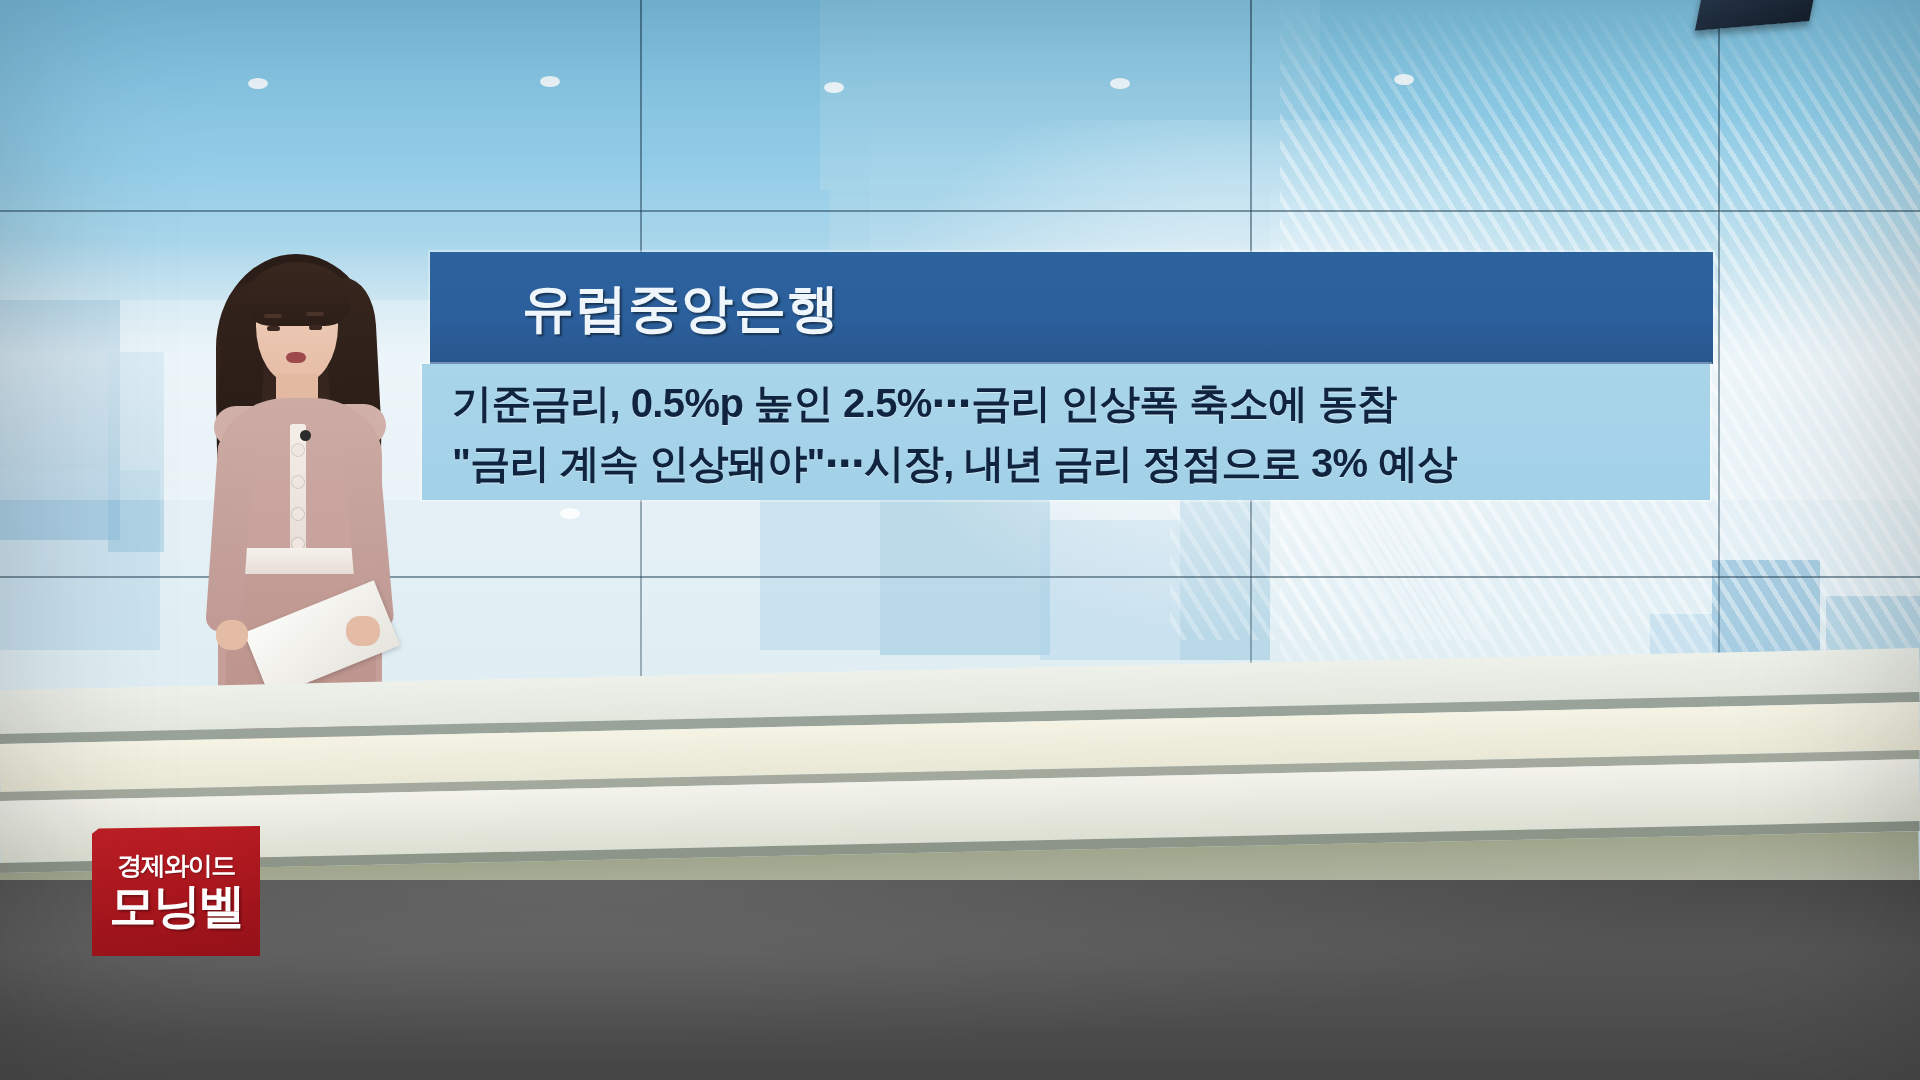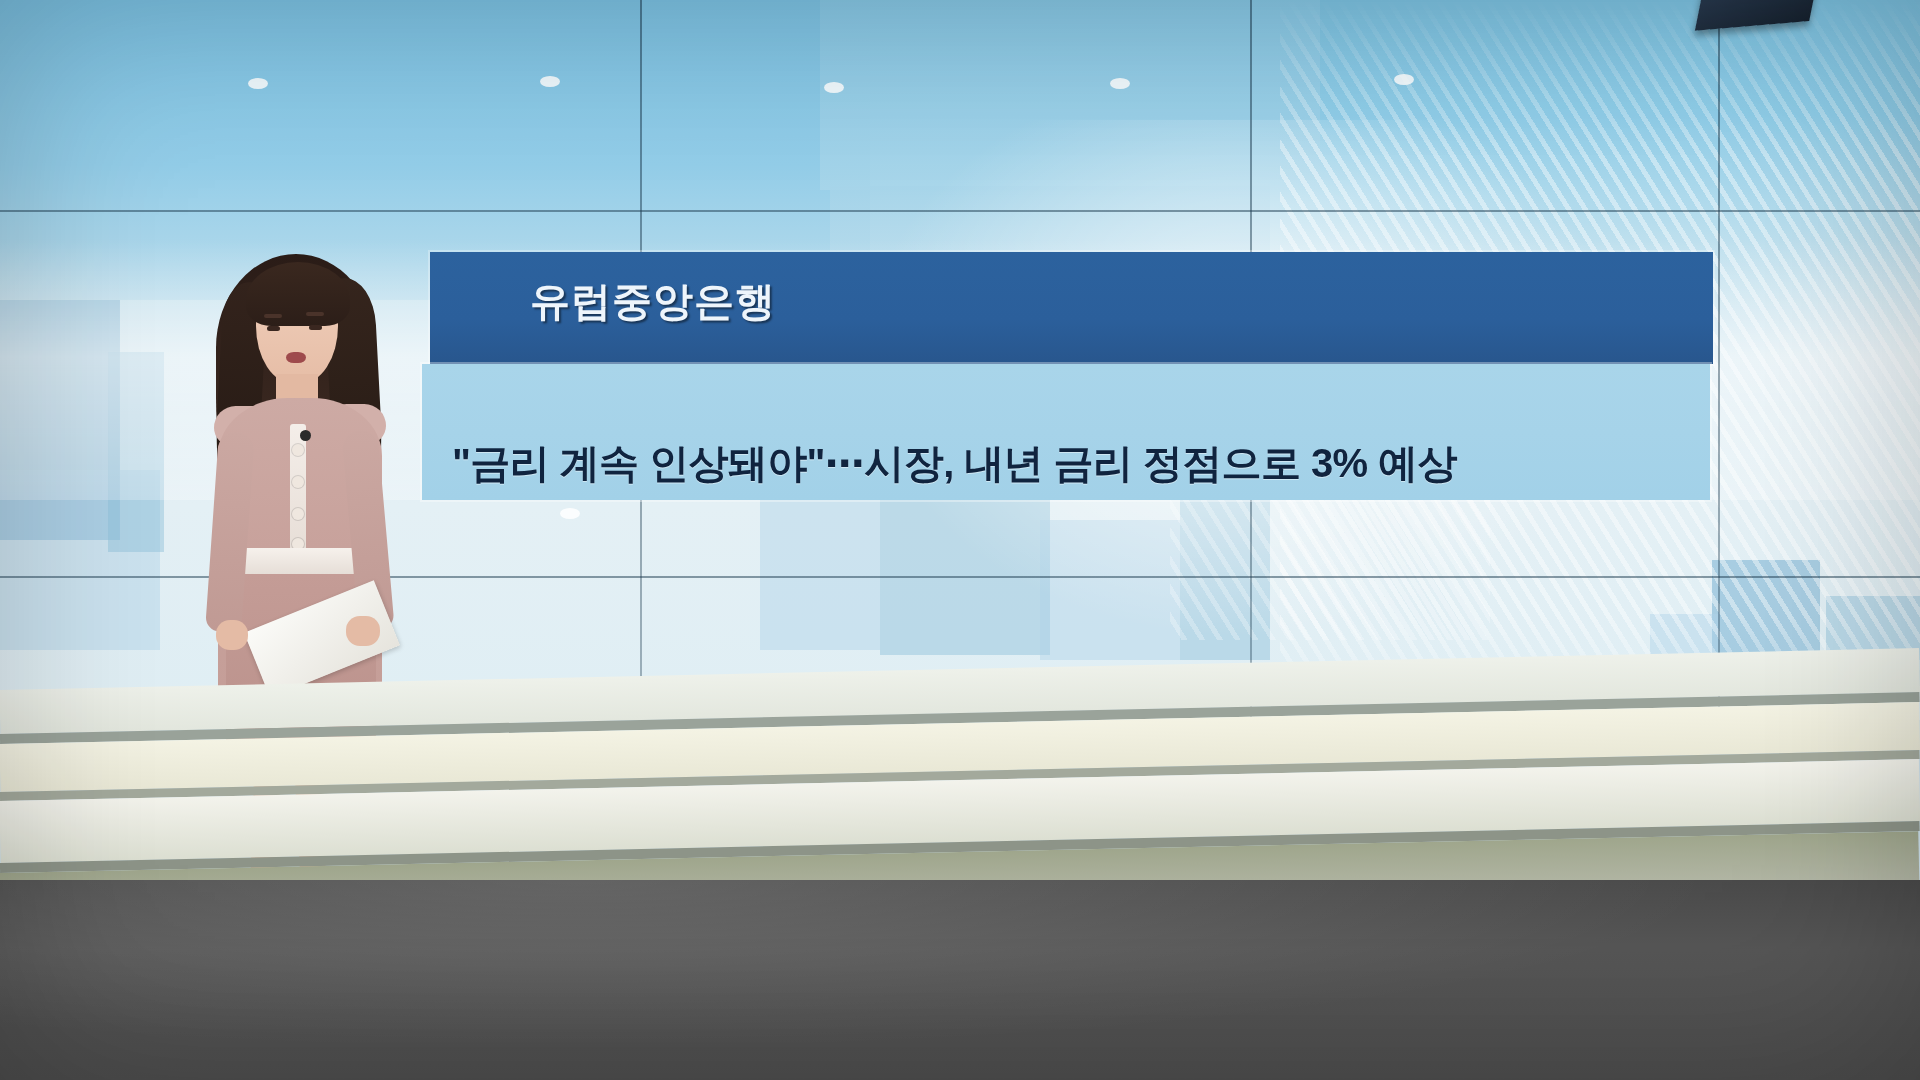--- a/index.html
+++ b/index.html
@@ -86,22 +86,22 @@
   }
 
   
   .card{ position:absolute; left:430px; top:252px; width:1280px; height:120px; }
   .card-head{
     position:absolute; left:0; top:0; width:1283px; height:112px;
     background:linear-gradient(180deg,#2c629e 0%, #2b5f9b 60%, #28568d 100%);
     box-shadow:0 0 0 2px rgba(255,255,255,.28);
   }
   .card-head-label{
-    position:absolute; left:100px; top:22px;
-    font-size:40px; font-weight:700; color:#eef5fb; letter-spacing:1px;
+    position:absolute; left:92px; top:22px;
+    font-size:52px; font-weight:700; color:#eef5fb; letter-spacing:1px;
     text-shadow:2px 2px 2px rgba(0,0,0,.45);
   }
   .card-body{
     position:absolute; left:422px; top:364px; width:1288px; height:136px;
     background:linear-gradient(180deg,#a9d5ea 0%, #a6d3e9 50%, #a2d1e8 100%);
     box-shadow:0 0 0 2px rgba(255,255,255,.35);
   }
   .headline{
     position:absolute; left:30px; width:1230px;
     font-size:40px; font-weight:700; color:#10243f;
@@ -315,20 +315,21 @@
     <div class="fixture"></div>
   </div>
 
   <div class="card">
     <div class="card-head">
       <div class="card-head-label">유럽중앙은행</div>
     </div>
   </div>
 
   <div class="card-body">
+    <div class="headline l1">기준금리, 0.5%p 높인 2.5%⋯금리 인상폭 축소에 동참</div>
     <div class="headline l2">"금리 계속 인상돼야"⋯시장, 내년 금리 정점으로 3% 예상</div>
   </div>
 
 
   <div class="anchor">
     <div class="hair-back"></div>
     <div class="hair-l"></div>
     <div class="hair-r"></div>
     <div class="face"></div>
     <div class="hair-front"></div>
@@ -365,15 +366,19 @@
     <div class="band r2"></div>
     <div class="band r3"></div>
     <div class="band r4"></div>
     <div class="band r5"></div>
     <div class="band r6"></div>
     <div class="band r7"></div>
   </div>
   <div class="floor"></div>
   <div class="floor-sheen"></div>
 
+  <div class="bug">
+    <div class="bug-top">경제와이드</div>
+    <div class="bug-main">모닝벨</div>
+  </div>
 
   <div class="vignette"></div>
 </div>
 
 </body></html>

